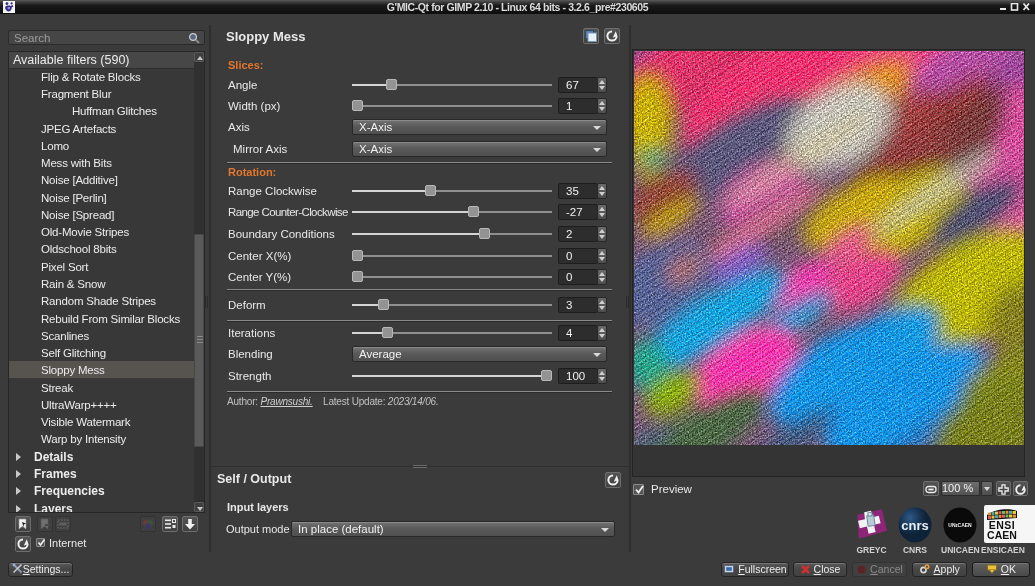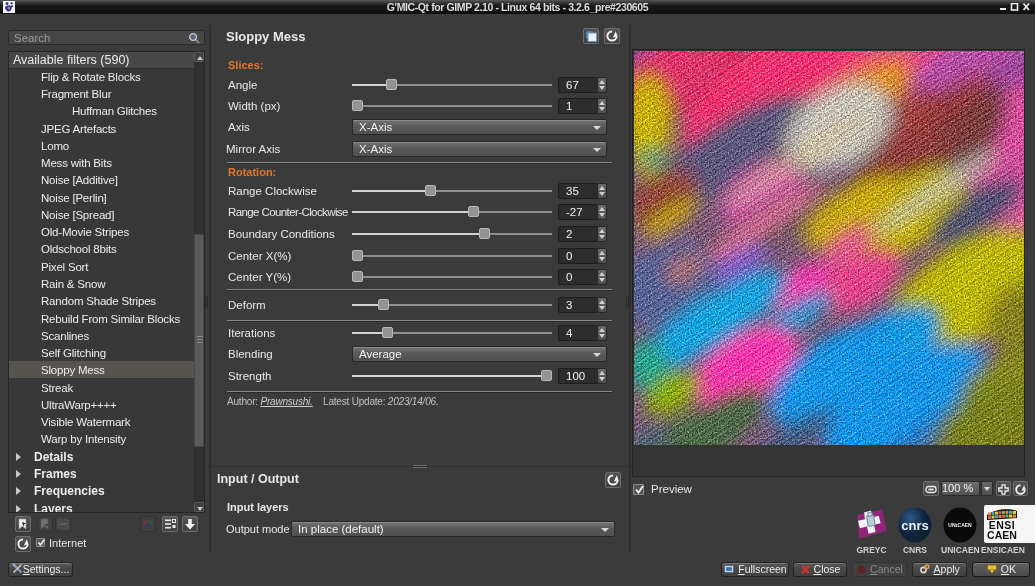--- a/index.html
+++ b/index.html
@@ -188,21 +188,21 @@
   <div class="track" style="left:352px; top:105px; width:200px;"></div>
   <div class="trackL" style="left:352px; top:105px; width:5px;"></div>
   <div class="handle" style="left:352px; top:100px;"></div>
   <div class="spinf" style="left:558px; top:98px;">1</div>
   <div class="spinb" style="left:597px; top:98px;">
       <i class="up"></i>
       <i class="dn"></i>
     </div>
   <div class="lbl" style="left:228px; top:119px; line-height:16px; font-size:11.5px;">Axis</div>
   <div class="combo" style="left:352px; top:119px; width:255px;">X-Axis<span class="arr"></span></div>
-  <div class="lbl" style="left:226px; top:141px; line-height:16px; font-size:11.5px;">Mirror Axis</div>
+  <div class="lbl" style="left:233px; top:141px; line-height:16px; font-size:11.5px;">Mirror Axis</div>
   <div class="combo" style="left:352px; top:141px; width:255px;">X-Axis<span class="arr"></span></div>
   <div class="sep" style="top:162px;"></div>
   <div class="lbl" style="left:228px; top:166px; font-size:11px; font-weight:bold; color:#e2762d;">Rotation:</div>
   <div class="lbl" style="left:228px; top:183px; line-height:16px; font-size:11.5px;">Range Clockwise</div>
   <div class="track" style="left:352px; top:190px; width:200px;"></div>
   <div class="trackL" style="left:352px; top:190px; width:78px;"></div>
   <div class="handle" style="left:425px; top:185px;"></div>
   <div class="spinf" style="left:558px; top:183px;">35</div>
   <div class="spinb" style="left:597px; top:183px;">
       <i class="up"></i>
@@ -272,21 +272,21 @@
   <div class="handle" style="left:541px; top:370px;"></div>
   <div class="spinf" style="left:558px; top:368px;">100</div>
   <div class="spinb" style="left:597px; top:368px;">
       <i class="up"></i>
       <i class="dn"></i>
     </div>
   <div class="sep" style="top:391px;"></div>
   <div class="lbl" style="left:227px; top:396px; font-size:10px; letter-spacing:-0.2px; color:#c0c0c0;">Author: <span style="text-decoration:underline; font-style:italic; color:#cfcfcf;">Prawnsushi.</span>&nbsp;&nbsp;&nbsp;&nbsp;Latest Update: <span style="font-style:italic;">2023/14/06.</span></div>
   <div class="abs" style="left:211px; top:466px; width:418px; height:1px; background:#303030;"></div>
   <div class="abs" style="left:413px; top:465px; width:14px; height:1px; background:#6a6a6a; box-shadow:0 2px 0 #6a6a6a;"></div>
-  <div class="lbl" style="left:217px; top:472px; font-size:12.5px; font-weight:bold;">Input / Output</div>
+  <div class="lbl" style="left:217px; top:472px; font-size:12.5px; font-weight:bold;">Self / Output</div>
   <div class="toolbtn" style="left:605px; top:472px;"><svg width="14" height="14" viewBox="0 0 14 14">
         <path d="M7 2.4 a4.6 4.6 0 1 0 4.6 4.6" fill="none" stroke="#f0f0f0" stroke-width="2"></path>
         <path d="M11.6 2.2 v5 h-5 z" fill="#f0f0f0" transform="rotate(-20 11.6 4.7)"></path>
       </svg></div>
   <div class="lbl" style="left:227px; top:499px; line-height:16px; font-size:11px;font-weight:bold;">Input layers</div>
   <div class="lbl" style="left:226px; top:521px; line-height:16px; font-size:11px;">Output mode</div>
   <div class="combo" style="left:291px; top:521px; width:324px;">In place (default)<span class="arr"></span></div>
 
   <div class="abs" style="left:209px; top:25px; width:2px; height:527px; background:#2e2e2e;"></div>
   <div class="abs" style="left:205px; top:296px; width:1px; height:12px; background:#2a2a2a; box-shadow:2px 0 0 #2a2a2a;"></div>

